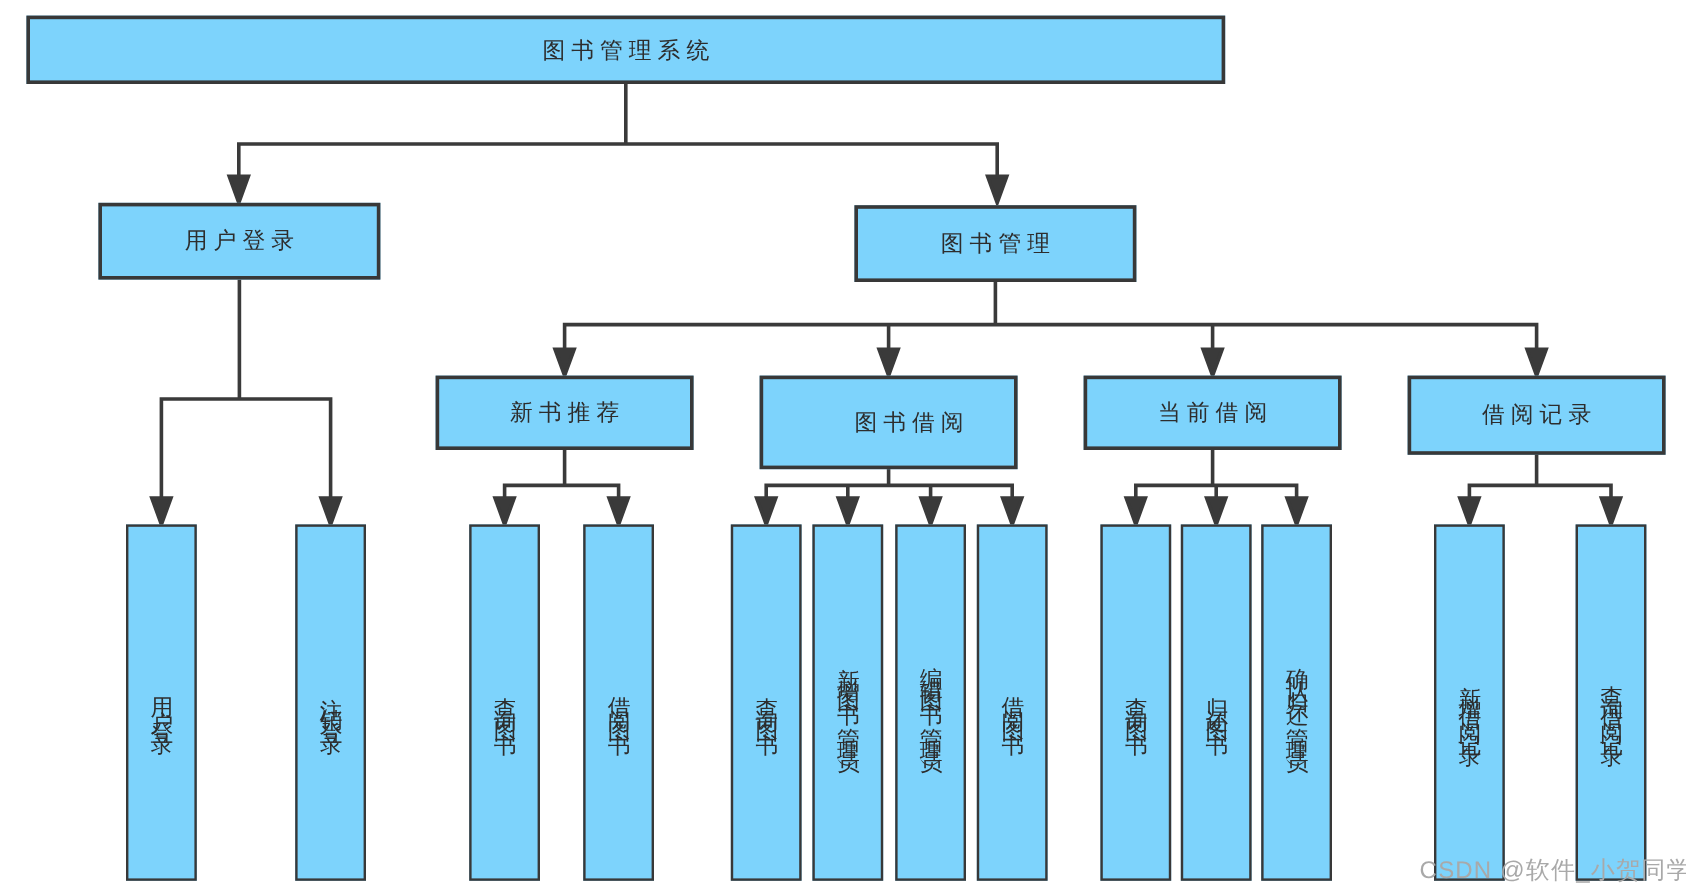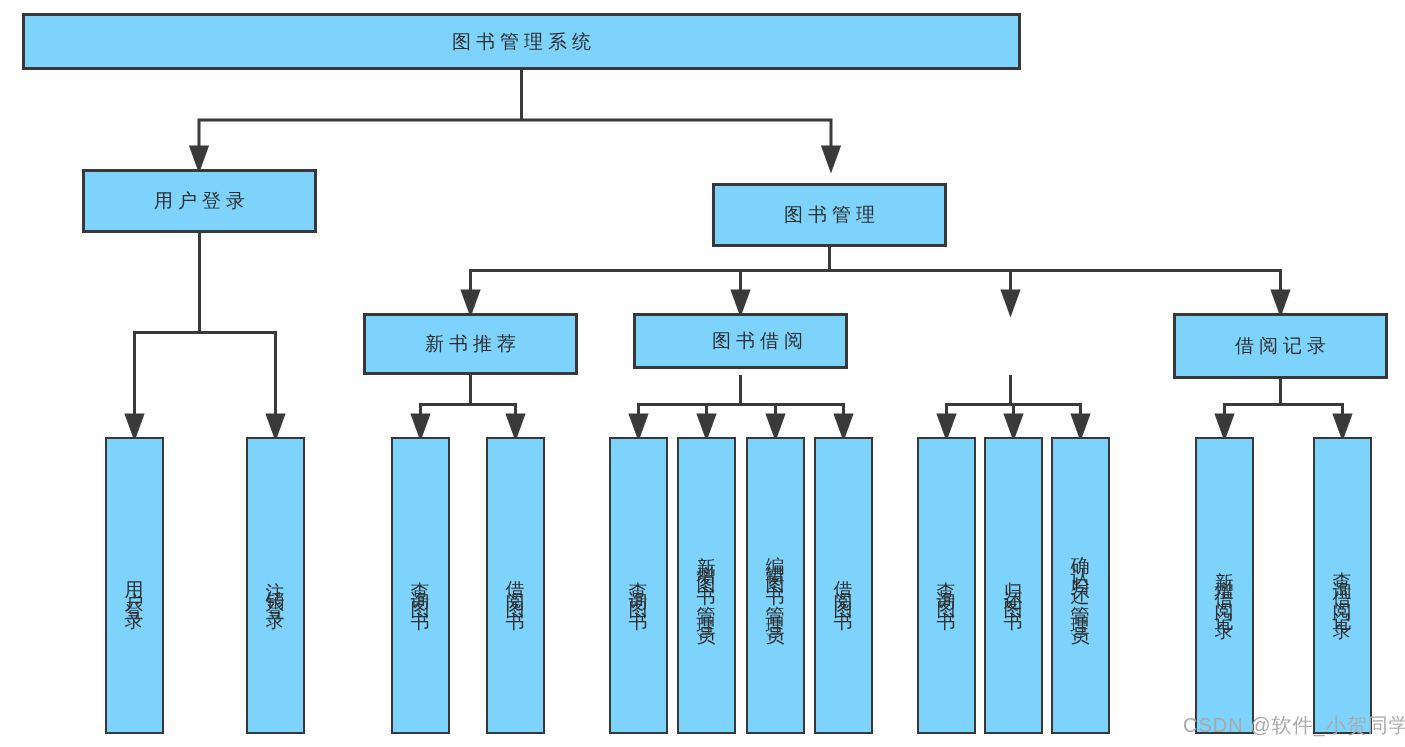--- a/index.html
+++ b/index.html
@@ -116,29 +116,32 @@
     </g>
   </svg>
 
   <div class="node hbox" style="left:22px; top:13px; width:999px; height:57px;">
     <span class="lbl">图书管理系统</span>
   </div>
 
   <div class="node hbox" style="left:82px; top:169px; width:235px; height:64px;">
     <span class="lbl">用户登录</span>
   </div>
-  <div class="node hbox" style="left:712px; top:183px; width:235px; height:64px;">
+  <div class="node hbox" style="left:712px; top:171px; width:235px; height:64px;">
     <span class="lbl">图书管理</span>
   </div>
 
   <div class="node hbox" style="left:363px; top:313px; width:215px; height:62px;">
     <span class="lbl">新书推荐</span>
   </div>
-  <div class="node hbox" style="left:633px; top:313px; width:215px; height:56px;padding-left:34px;">
+  <div class="node hbox" style="left:633px; top:313px; width:215px; height:78px;padding-left:34px;">
     <span class="lbl">图书借阅</span>
+  </div>
+  <div class="node hbox" style="left:903px; top:313px; width:215px; height:62px;">
+    <span class="lbl">当前借阅</span>
   </div>
   <div class="node hbox" style="left:1173px; top:313px; width:215px; height:66px;">
     <span class="lbl">借阅记录</span>
   </div>
 
   <div class="node vbox" style="left:105px; top:437px; width:59px; height:297px;">
     <span class="lbl">用户登录</span>
   </div>
   <div class="node vbox" style="left:246px; top:437px; width:59px; height:297px;">
     <span class="lbl">注销登录</span>

